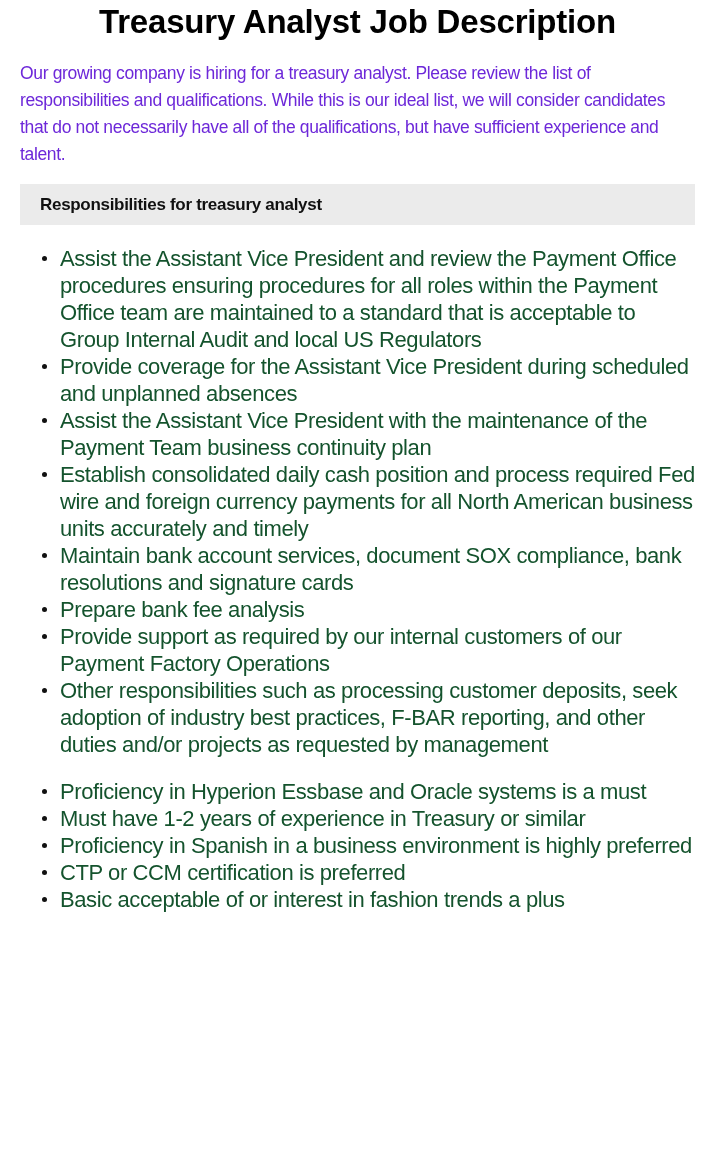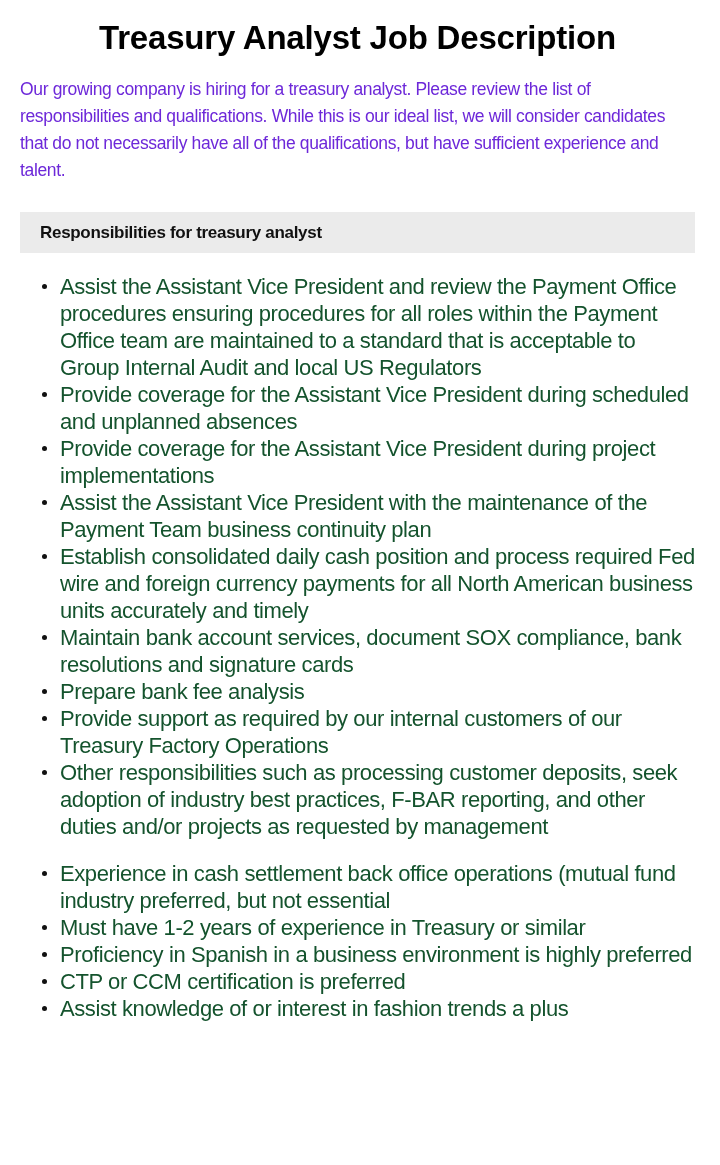--- a/index.html
+++ b/index.html
@@ -10,33 +10,33 @@
       overflow: hidden;
       font-family: "Liberation Sans", "DejaVu Sans", sans-serif;
       color: #111111;
     }
     .page { padding: 0 25px 0 20px; }
     .title {
       text-align: center;
       font-size: 33px;
       font-weight: bold;
       line-height: 44px;
-      padding-top: 16px;
+      padding-top: 0;
       letter-spacing: -0.2px;
       color: #000;
     }
     .intro {
       margin-top: 16px;
       font-size: 17.5px;
       line-height: 27px;
       letter-spacing: -0.35px;
       color: #6d28d9;
     }
     .section-header {
-      margin-top: 28px;
+      margin-top: 16px;
       background: #ebebeb;
       height: 41px;
       padding-left: 20px;
       display: flex;
       align-items: center;
       font-size: 17px;
       font-weight: bold;
       letter-spacing: -0.3px;
       color: #111;
     }
@@ -70,29 +70,28 @@
 
 <div class="page">
   <h1 class="title">Treasury Analyst Job Description</h1>
 
   <p class="intro">Our growing company is hiring for a treasury analyst. Please review the list of responsibilities and qualifications. While this is our ideal list, we will consider candidates that do not necessarily have all of the qualifications, but have sufficient experience and talent.</p>
 
   <div class="section-header">Responsibilities for treasury analyst</div>
   <ul class="items">
     <li>Assist the Assistant Vice President and review the Payment Office procedures ensuring procedures for all roles within the Payment Office team are maintained to a standard that is acceptable to Group Internal Audit and local US Regulators</li>
     <li>Provide coverage for the Assistant Vice President during scheduled and unplanned absences</li>
-    <li>Provide coverage for the Assistant Vice President during project implementations</li>
     <li>Assist the Assistant Vice President with the maintenance of the Payment Team business continuity plan</li>
     <li>Establish consolidated daily cash position and process required Fed wire and foreign currency payments for all North American business units accurately and timely</li>
     <li>Maintain bank account services, document SOX compliance, bank resolutions and signature cards</li>
     <li>Prepare bank fee analysis</li>
-    <li>Provide support as required by our internal customers of our Treasury Factory Operations</li>
+    <li>Provide support as required by our internal customers of our Payment Factory Operations</li>
     <li>Other responsibilities such as processing customer deposits, seek adoption of industry best practices, F-BAR reporting, and other duties and/or projects as requested by management</li>
   </ul>
 
   <ul class="items">
-    <li>Experience in cash settlement back office operations (mutual fund industry preferred, but not essential</li>
+    <li>Proficiency in Hyperion Essbase and Oracle systems is a must</li>
     <li>Must have 1-2 years of experience in Treasury or similar</li>
     <li>Proficiency in Spanish in a business environment is highly preferred</li>
     <li>CTP or CCM certification is preferred</li>
-    <li>Assist knowledge of or interest in fashion trends a plus</li>
+    <li>Basic acceptable of or interest in fashion trends a plus</li>
   </ul>
 </div>
 
 </body></html>

